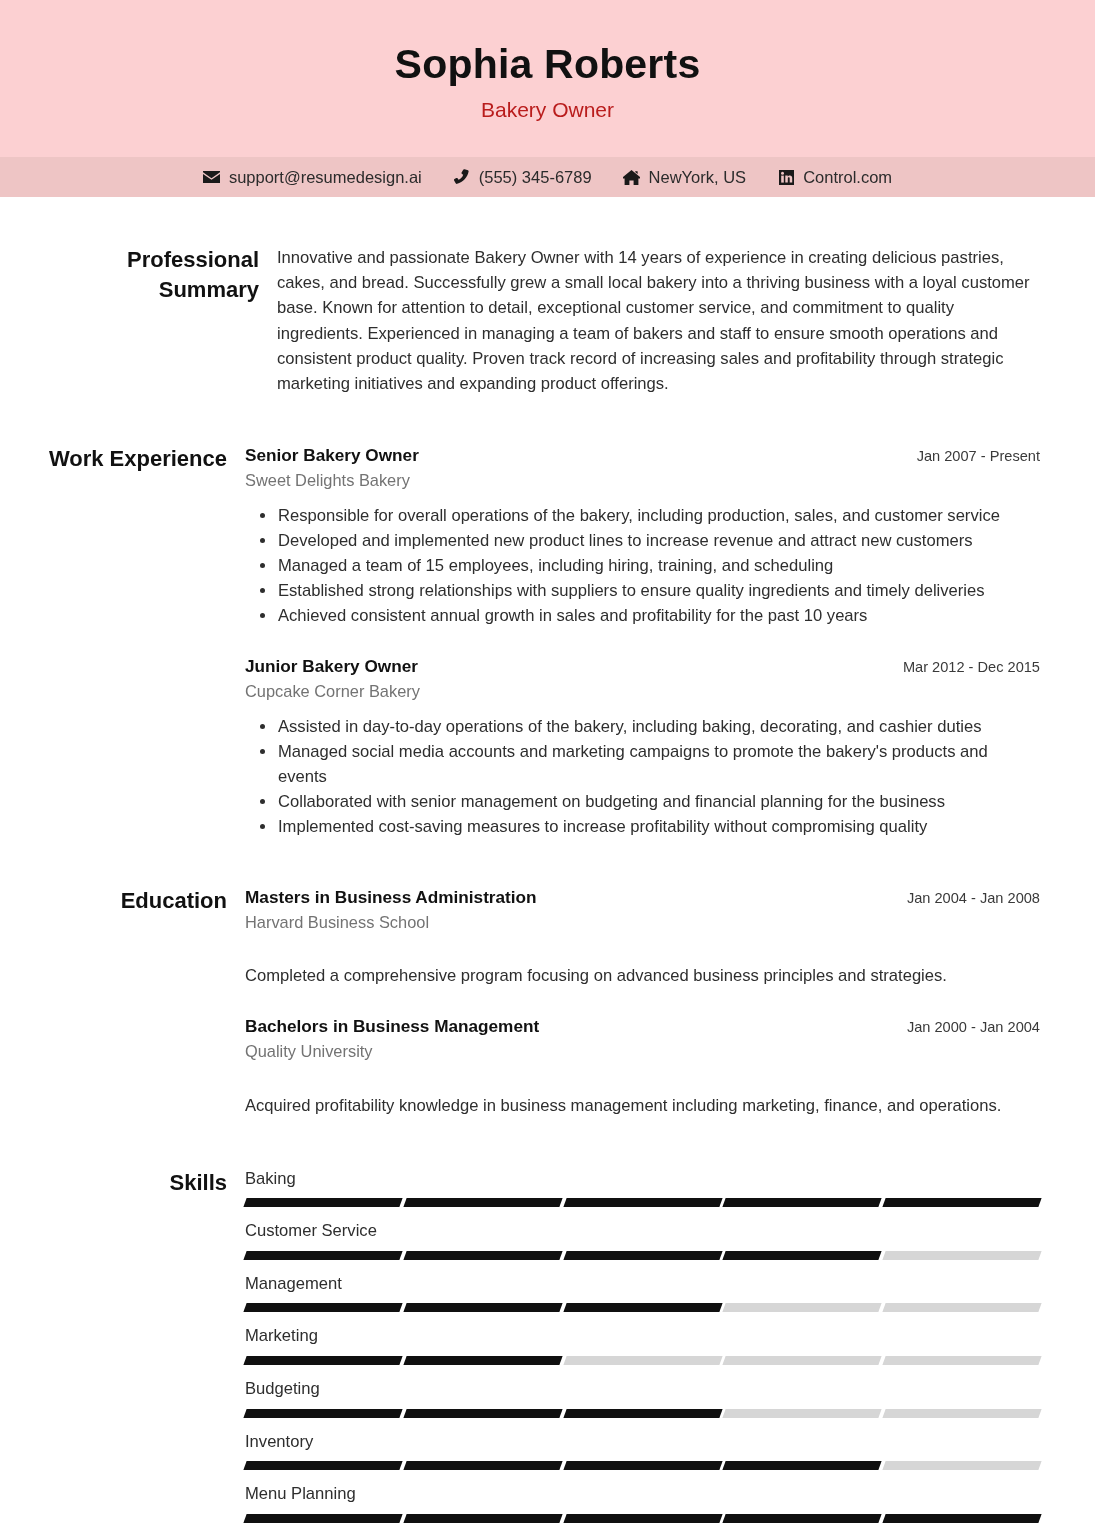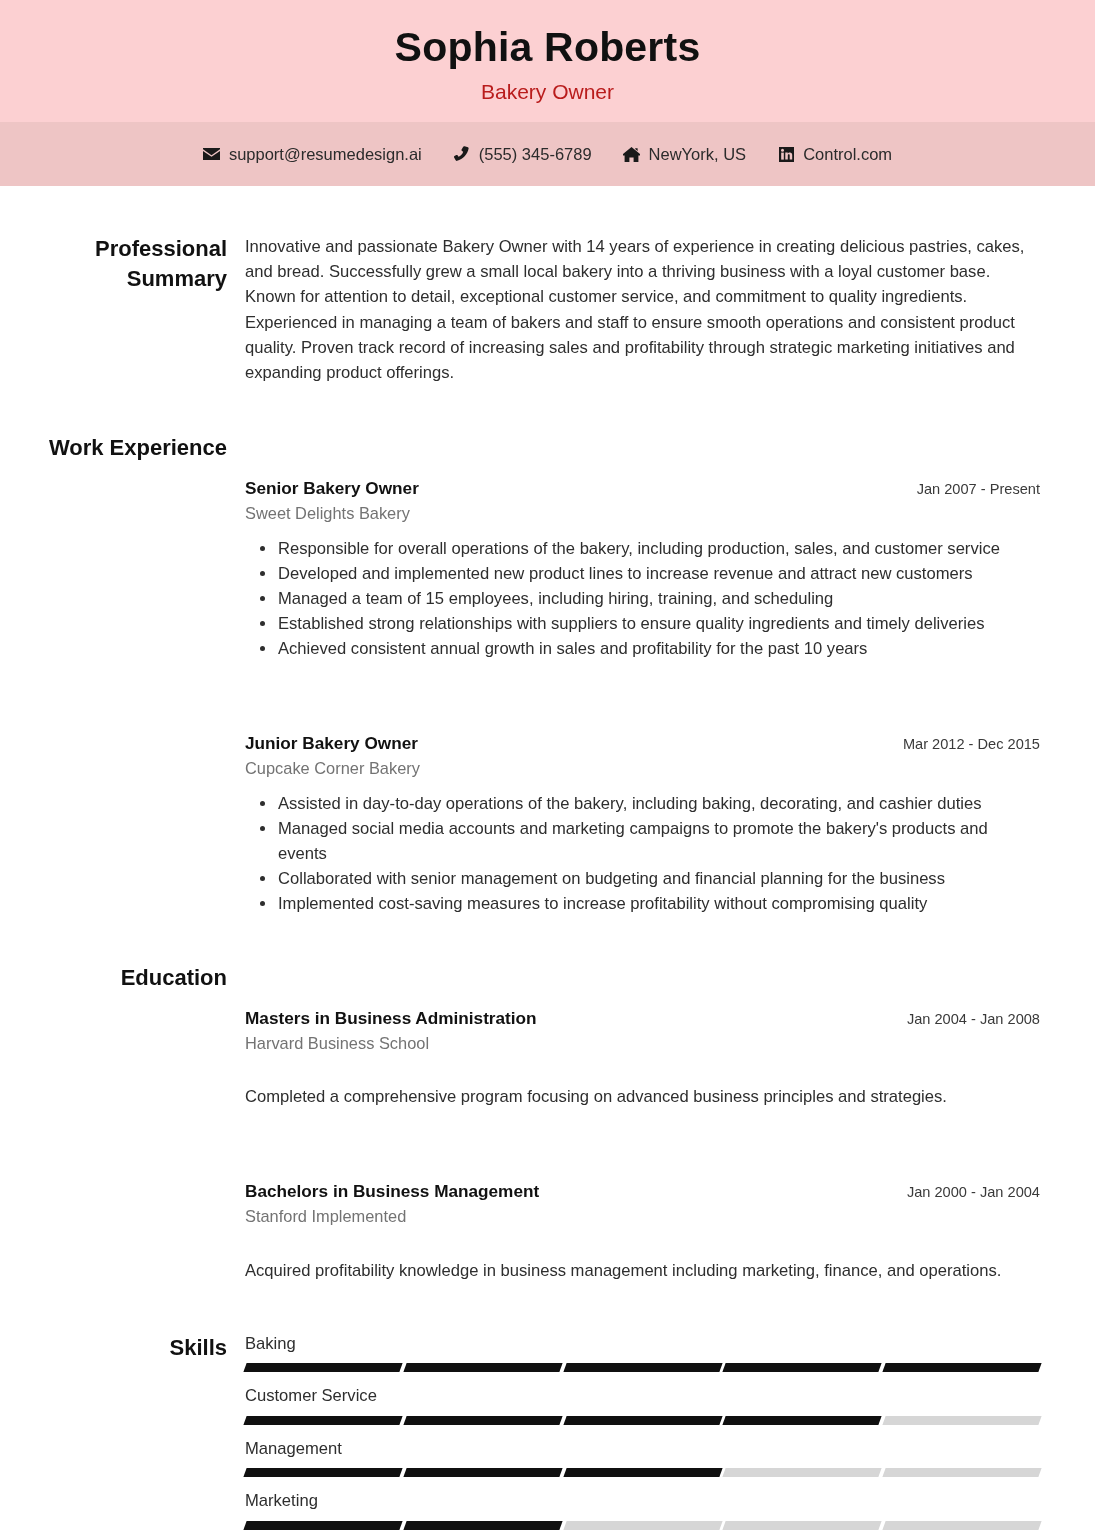--- a/index.html
+++ b/index.html
@@ -15,21 +15,21 @@
   .page {
     position: relative;
     width: 1095px;
     height: 1536px;
     overflow: hidden;
     background: #ffffff;
   }
 
   
   .header-band {
-    height: 122px;
+    height: 157px;
     background: #fcd0d2;
     display: flex;
     flex-direction: column;
     align-items: center;
     justify-content: center;
     box-sizing: border-box;
     padding-top: 6px;
   }
   .full-name {
     font-size: 41px;
@@ -42,21 +42,21 @@
   .job-title {
     font-size: 21px;
     font-weight: normal;
     color: #b91c1c;
     line-height: 1;
     margin: 0;
   }
 
   
   .contact-band {
-    height: 64px;
+    height: 40px;
     background: #eec5c5;
     display: flex;
     align-items: center;
     justify-content: center;
     gap: 31px;
   }
   .contact-item {
     display: flex;
     align-items: center;
     gap: 8px;
@@ -94,21 +94,21 @@
     line-height: 1.35;
     color: #111111;
   }
   .sec-body {
     flex: 1 1 auto;
     padding-right: 55px;
     box-sizing: border-box;
   }
 
   
-  #summary-section { margin-top: 48px; }
+  #summary-section { margin-top: 48px; padding-left: 32px; }
   .summary-text {
     font-size: 16.6px;
     line-height: 25.2px;
     color: #2e2e2e;
     margin: 0;
     text-align: left;
   }
 
   
   #experience-section { margin-top: 48px; }
@@ -120,21 +120,20 @@
     display: flex;
     align-items: baseline;
     justify-content: space-between;
     gap: 20px;
   }
   .entry-title {
     font-size: 17.2px;
     font-weight: bold;
     color: #111111;
     line-height: 1.35;
-    margin-top: 44px;
   }
   .entry-date {
     font-size: 14.6px;
     color: #3a3a3a;
     white-space: nowrap;
     line-height: 1.35;
   }
   .entry-org {
     font-size: 16.4px;
     color: #737373;
@@ -311,21 +310,21 @@
           </div>
           <div class="entry-org">Harvard Business School</div>
           <div class="entry-desc">Completed a comprehensive program focusing on advanced business principles and strategies.</div>
         </div>
 
         <div class="entry">
           <div class="entry-head">
             <div class="entry-title">Bachelors in Business Management</div>
             <div class="entry-date">Jan 2000 - Jan 2004</div>
           </div>
-          <div class="entry-org">Stanford Implemented</div>
+          <div class="entry-org">Quality University</div>
           <div class="entry-desc">Acquired profitability knowledge in business management including marketing, finance, and operations.</div>
         </div>
 
       </div>
     </div>
 
     <div class="section" id="skills-section">
       <div class="sec-label">Skills</div>
       <div class="sec-body">
         <div class="skills-grid" id="skills-grid">

